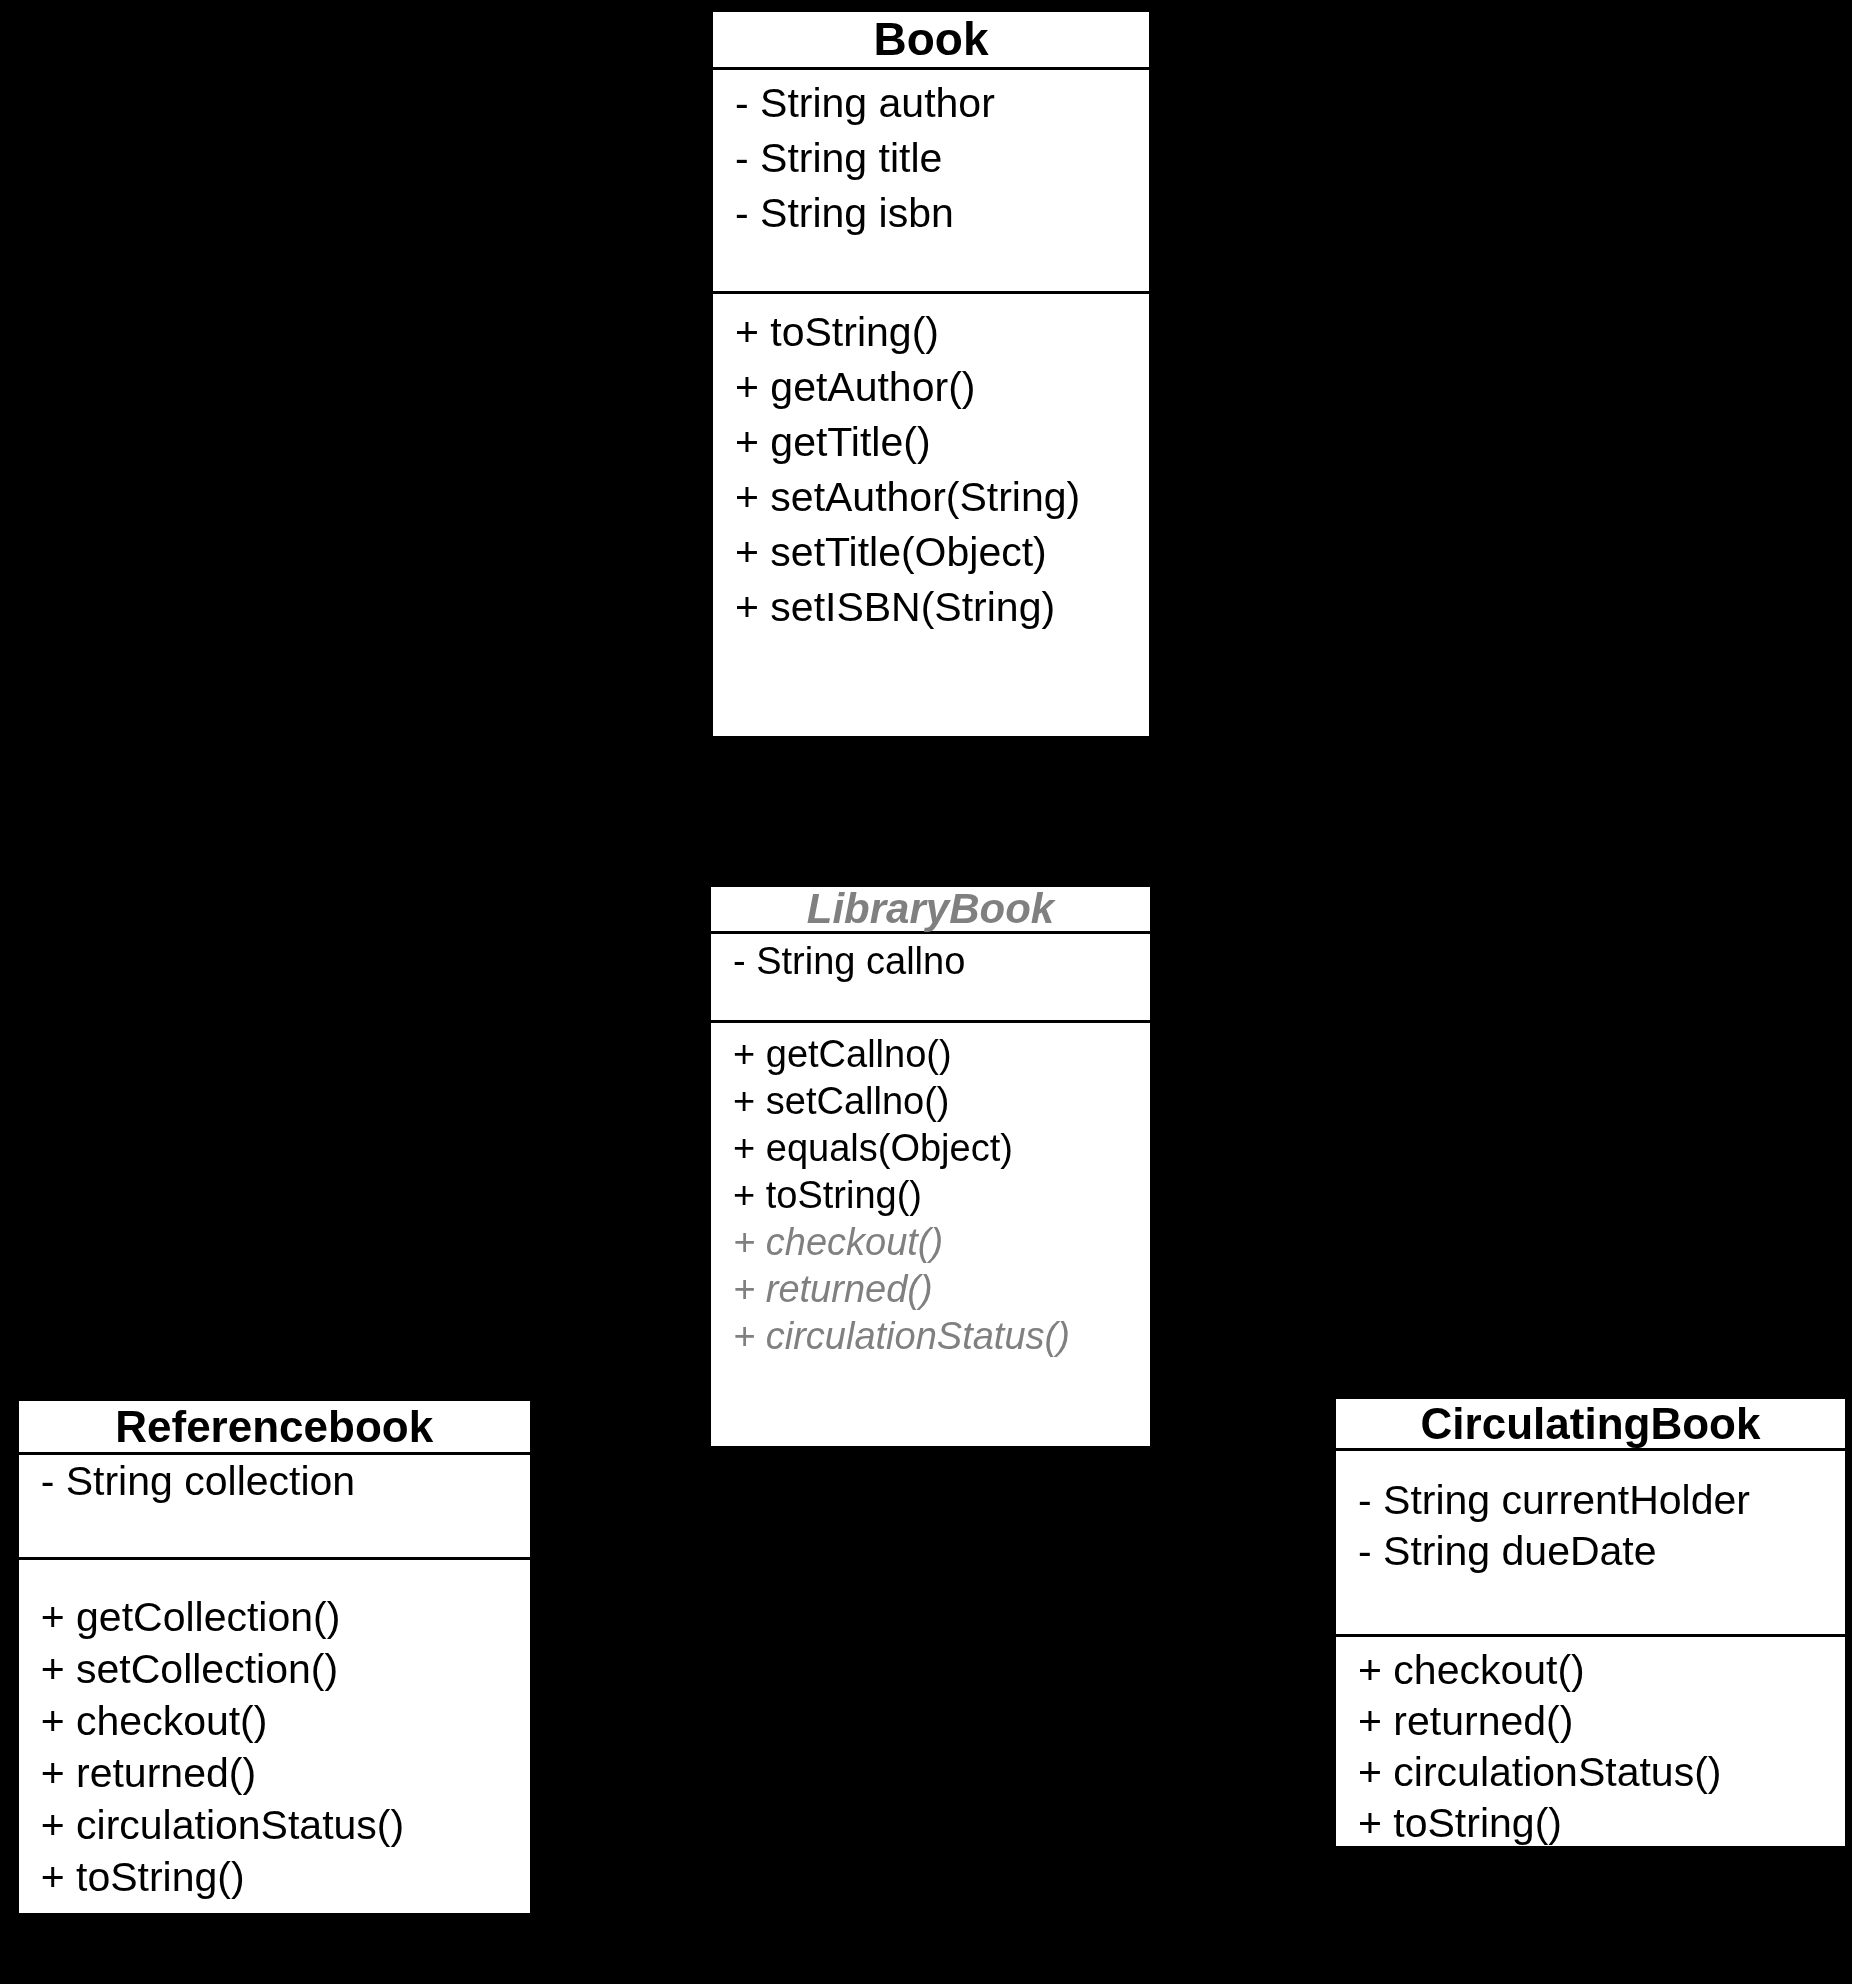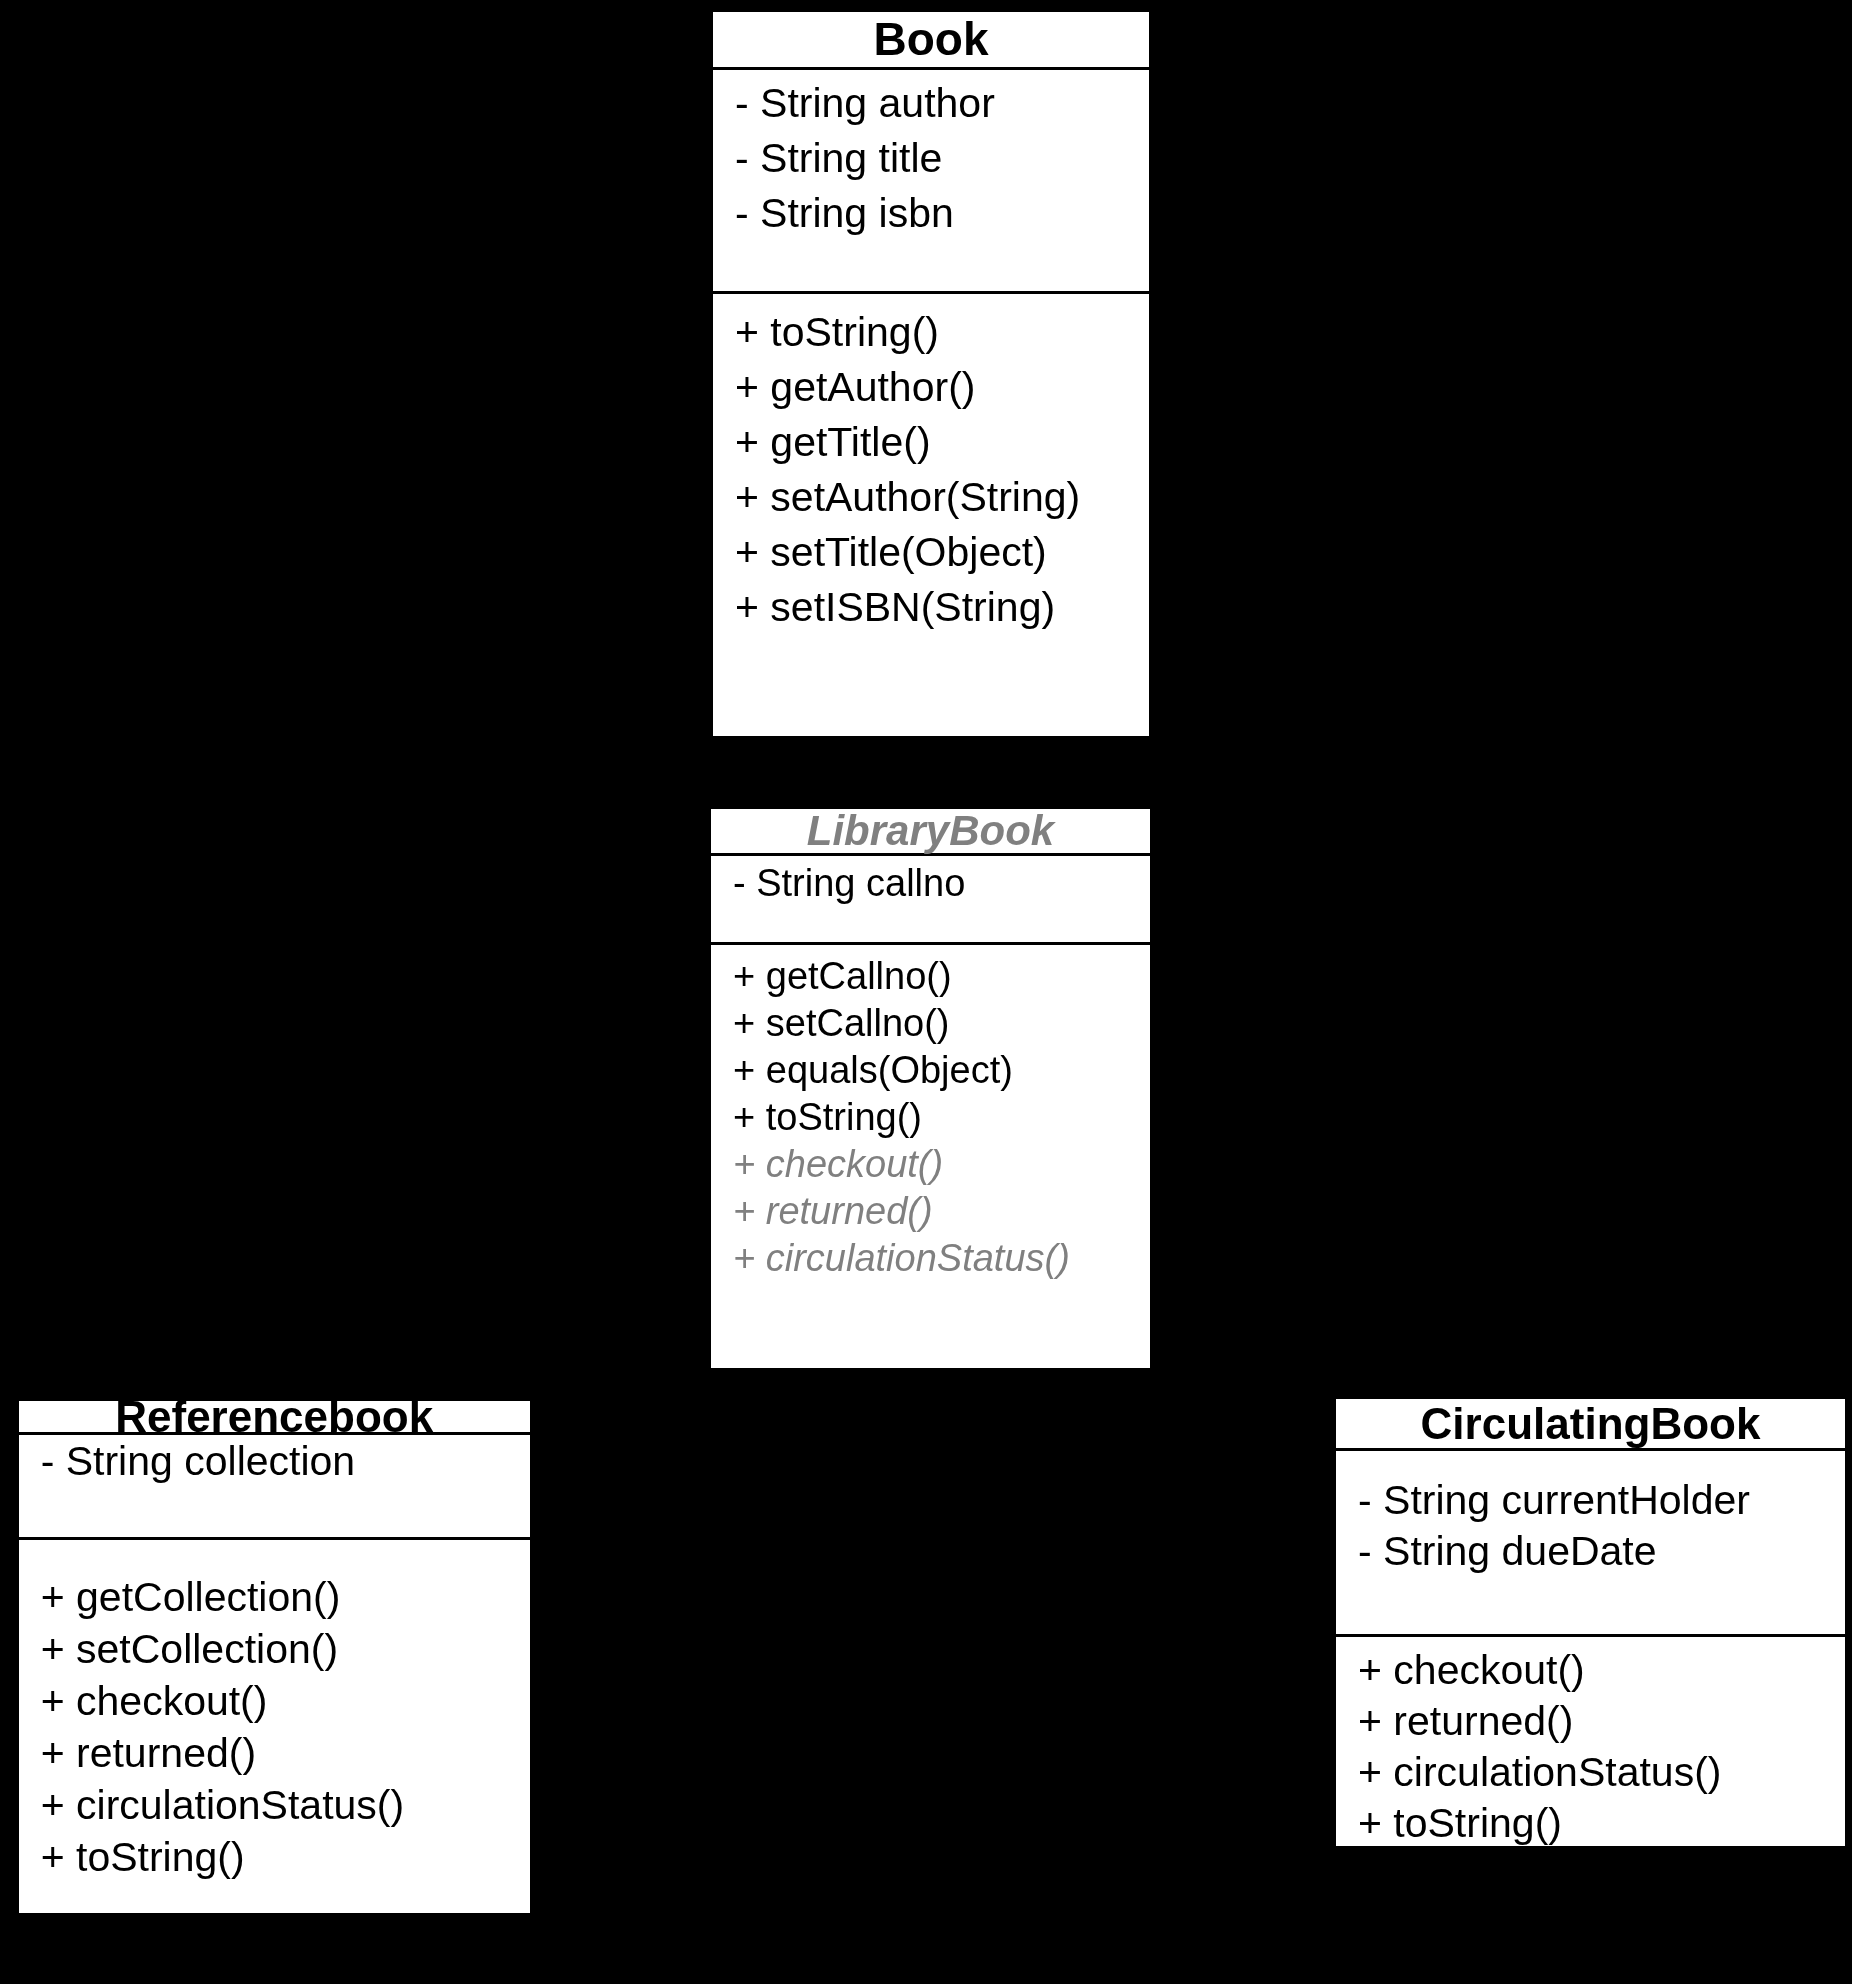--- a/index.html
+++ b/index.html
@@ -55,28 +55,28 @@
     font-style: italic;
   }
 
   
   #box-book { left: 710px; top: 8.6px; width: 442px; height: 730px; font-size: 41px; }
   #box-book .c-title   { height: 58px;  font-size: 46px; }
   #box-book .c-attrs   { height: 224px; padding-top: 6.3px;  line-height: 55px; }
   #box-book .c-methods { padding-top: 11px; line-height: 55px; }
 
   
-  #box-librarybook { left: 708px; top: 806px; width: 445px; height: 565px; font-size: 38px; }
+  #box-librarybook { left: 708px; top: 884px; width: 445px; height: 565px; font-size: 38px; }
   #box-librarybook .c-title   { height: 47px;  font-size: 42px; }
   #box-librarybook .c-attrs   { height: 89px; padding-top: 3.1px; line-height: 49px; }
   #box-librarybook .c-methods { padding-top: 7.9px; line-height: 47px; }
 
   
   #box-referencebook { left: 15.7px; top: 1398px; width: 517px; height: 518px; font-size: 41px; }
-  #box-referencebook .c-title   { height: 34px;  font-size: 44px; }
+  #box-referencebook .c-title   { height: 54px;  font-size: 44px; }
   #box-referencebook .c-attrs   { height: 105px; padding-top: 0; line-height: 52px; }
   #box-referencebook .c-methods { padding-top: 9.4px; line-height: 52px; margin-top: 22px; }
 
   
   #box-circulatingbook { left: 1333px; top: 1396px; width: 515px; height: 453px; font-size: 41px; }
   #box-circulatingbook .c-title   { height: 52px;  font-size: 44px; }
   #box-circulatingbook .c-attrs   { height: 166px; padding-top: 4px; line-height: 51px; margin-top: 20px; }
   #box-circulatingbook .c-methods { padding-top: 7.9px; line-height: 51px; }
 </style>
 </head>

